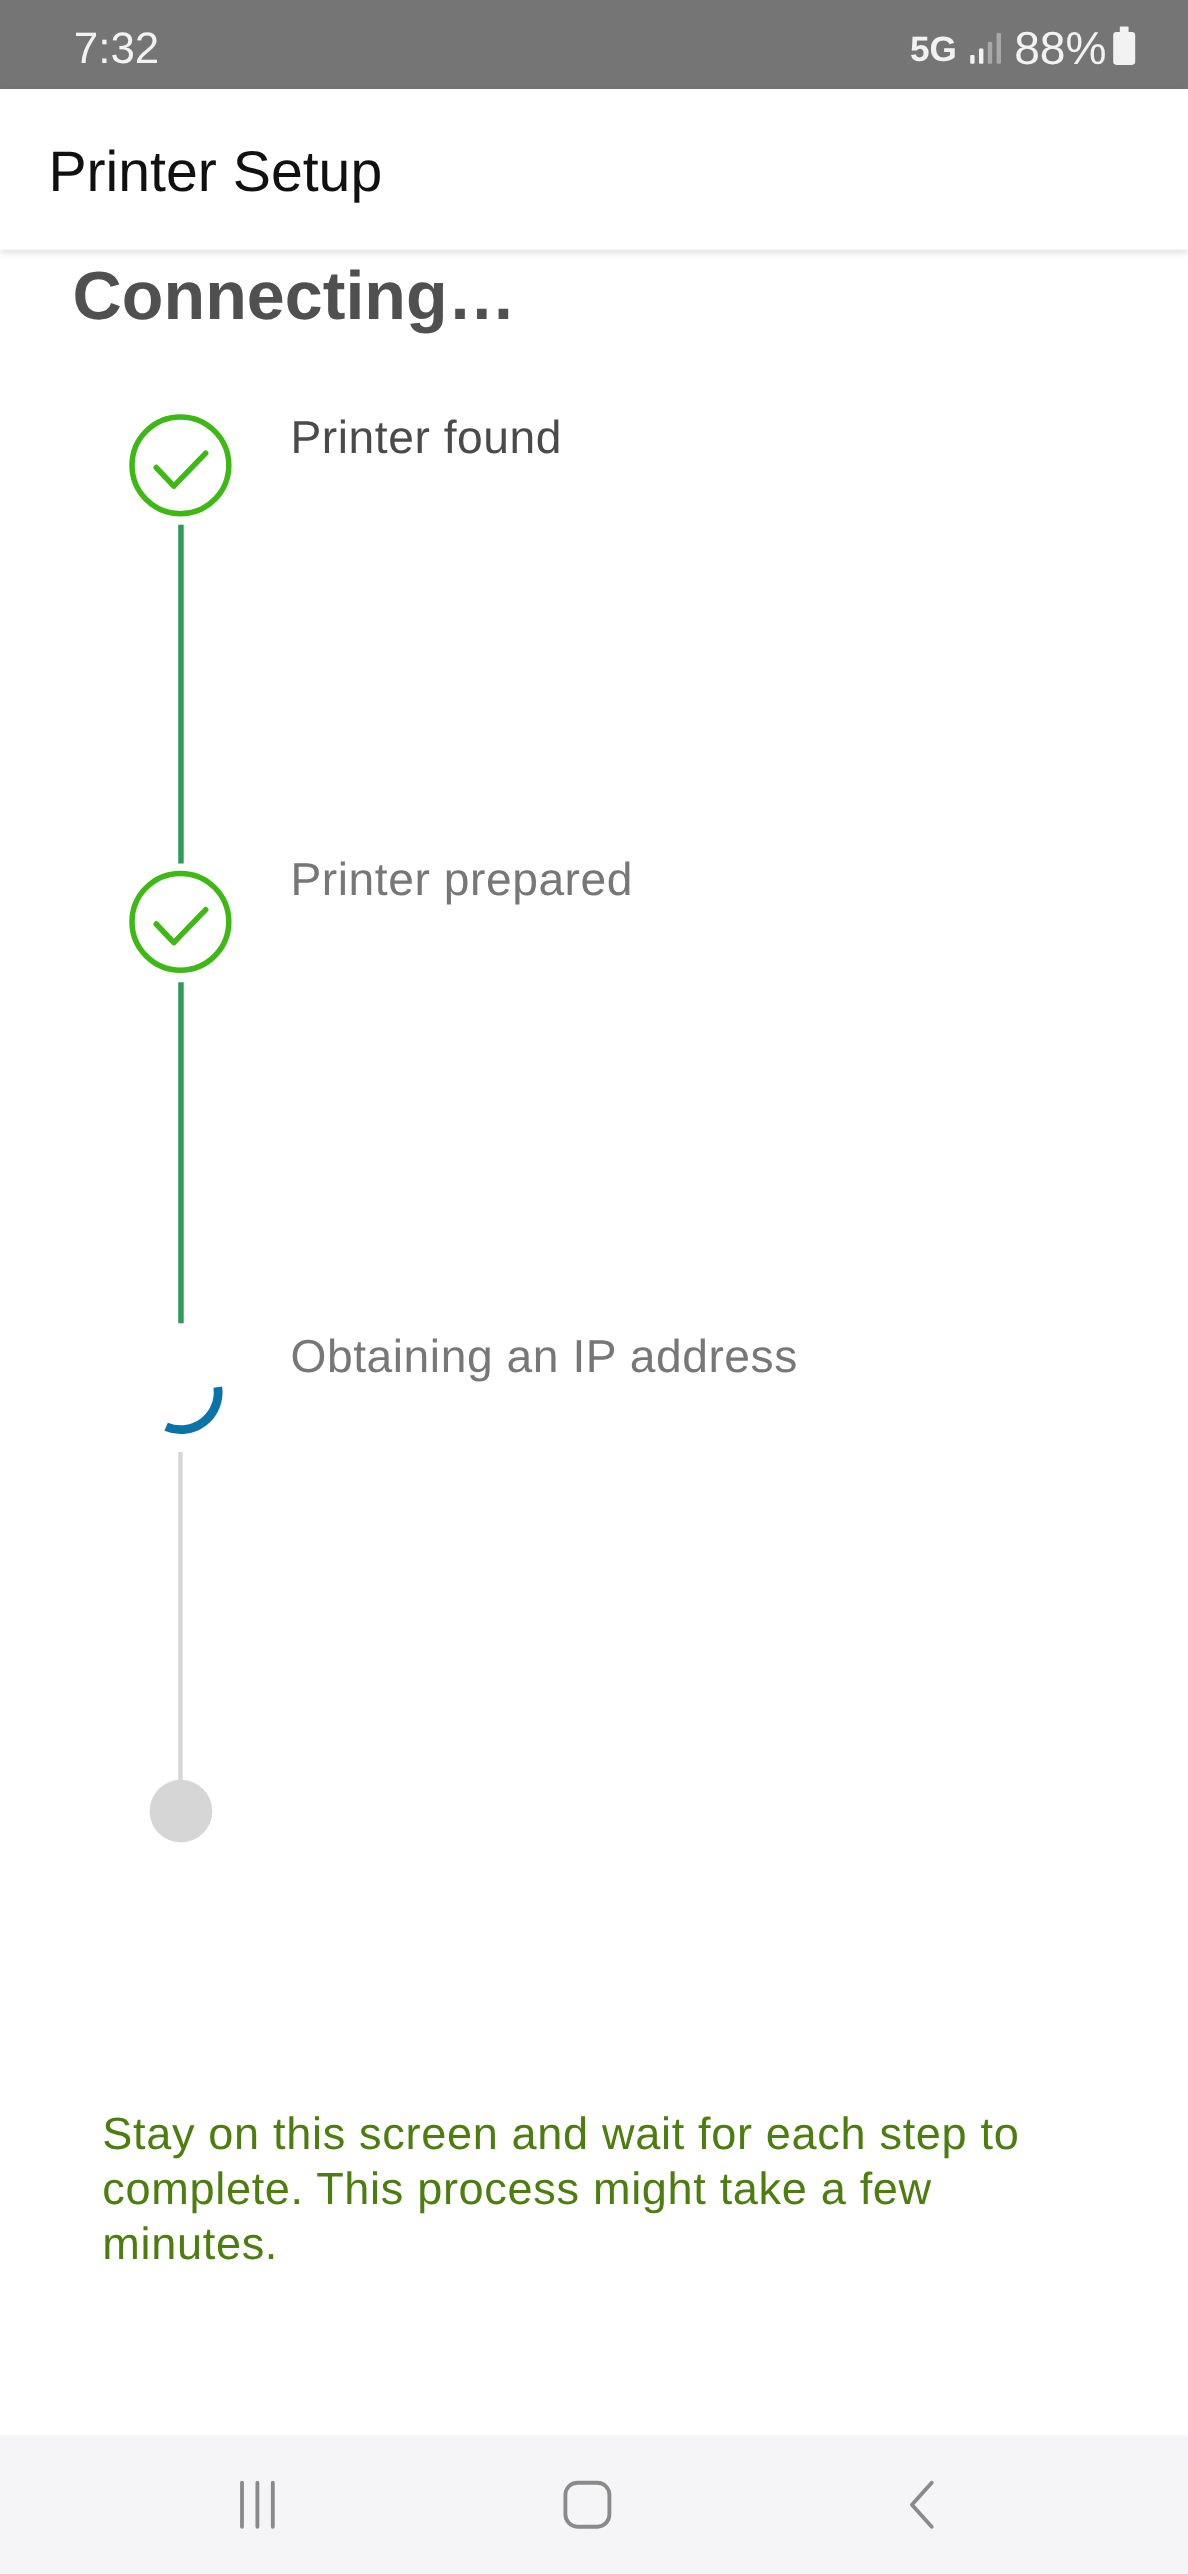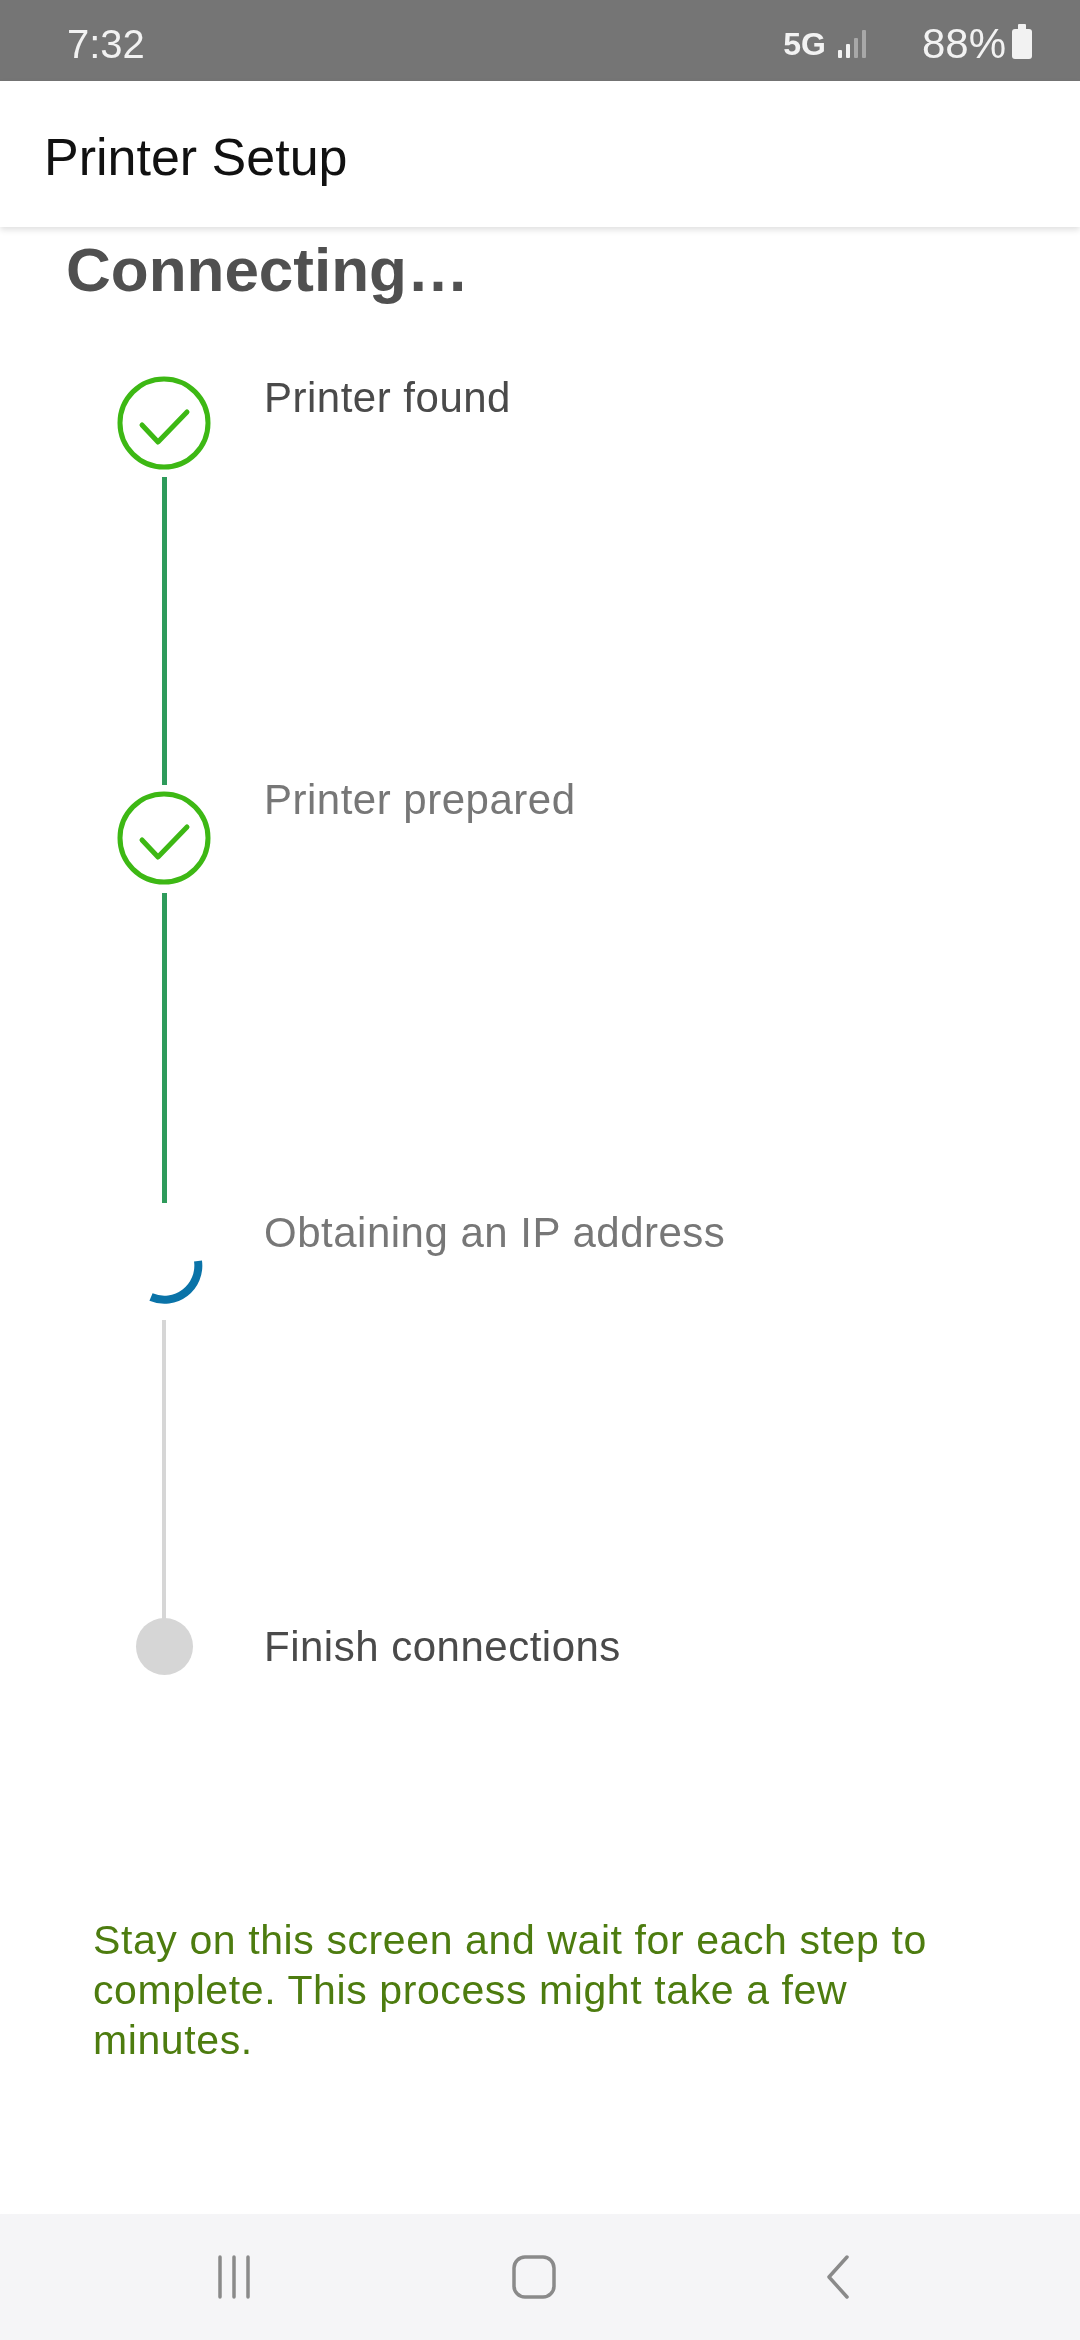--- a/index.html
+++ b/index.html
@@ -12,21 +12,21 @@
     background:#757575; color:#f2f2f2;padding-left:18px;
   }
   .status-time {
     position:absolute; left:67px; top:22px; font-size:40px; letter-spacing:0px;
   }
   .status-right {
     position:absolute; right:66px; top:22px; height:44px;
     display:flex; align-items:center; gap:12px;
   }
   .net { font-size:32px; font-weight:bold; }
-  .battery-pct { font-size:42px;margin-left:44px; }
+  .battery-pct { font-size:42px; }
   .signal { display:flex; align-items:flex-end; gap:4px; height:28px; }
   .signal span { width:4px; background:#f2f2f2; display:block; border-radius:1px; }
   .signal span.dim { background:#a8a8a8; }
   .battery {
     width:20px; height:30px; background:#f2f2f2; border-radius:3px; position:relative; margin-left:-6px;
   }
   .battery::before {
     content:""; position:absolute; left:6px; top:-5px; width:8px; height:5px; background:#f2f2f2; border-radius:1px 1px 0 0;
   }
   .app-bar {
@@ -102,21 +102,20 @@
   <div class="step-label gray" style="top:776px;">Printer prepared</div>
   <div class="connector done" style="top:893px; height:310px;"></div>
 
   <svg class="step-icon" style="left:124px; top:1225px;" width="80" height="80" viewBox="0 0 80 80">
     <path d="M 74 36 A 34 34 0 0 1 27 72" fill="none" stroke="#0a73a8" stroke-width="8" stroke-linecap="butt"></path>
   </svg>
   <div class="step-label gray" style="top:1209px;">Obtaining an IP address</div>
   <div class="connector pending" style="top:1320px; height:300px; width:4px;"></div>
 
   <div class="step-icon" style="left:136px; top:1618px; width:57px; height:57px; border-radius:50%; background:#d6d6d6;"></div>
-  <div class="step-label dark" style="top:1623px;">Finish connections</div>
 </div>
 
 <div class="footer-text">Stay on this screen and wait for each step to complete. This process might take a few minutes.</div>
 
 <div class="nav-bar">
   <div class="nav-btn" style="left:189px;">
     <svg width="40" height="44" viewBox="0 0 40 44">
       <line x1="6" y1="2" x2="6" y2="42" stroke="#8a8a8a" stroke-width="3.5" stroke-linecap="round"></line>
       <line x1="20" y1="2" x2="20" y2="42" stroke="#8a8a8a" stroke-width="3.5" stroke-linecap="round"></line>
       <line x1="34" y1="2" x2="34" y2="42" stroke="#8a8a8a" stroke-width="3.5" stroke-linecap="round"></line>

